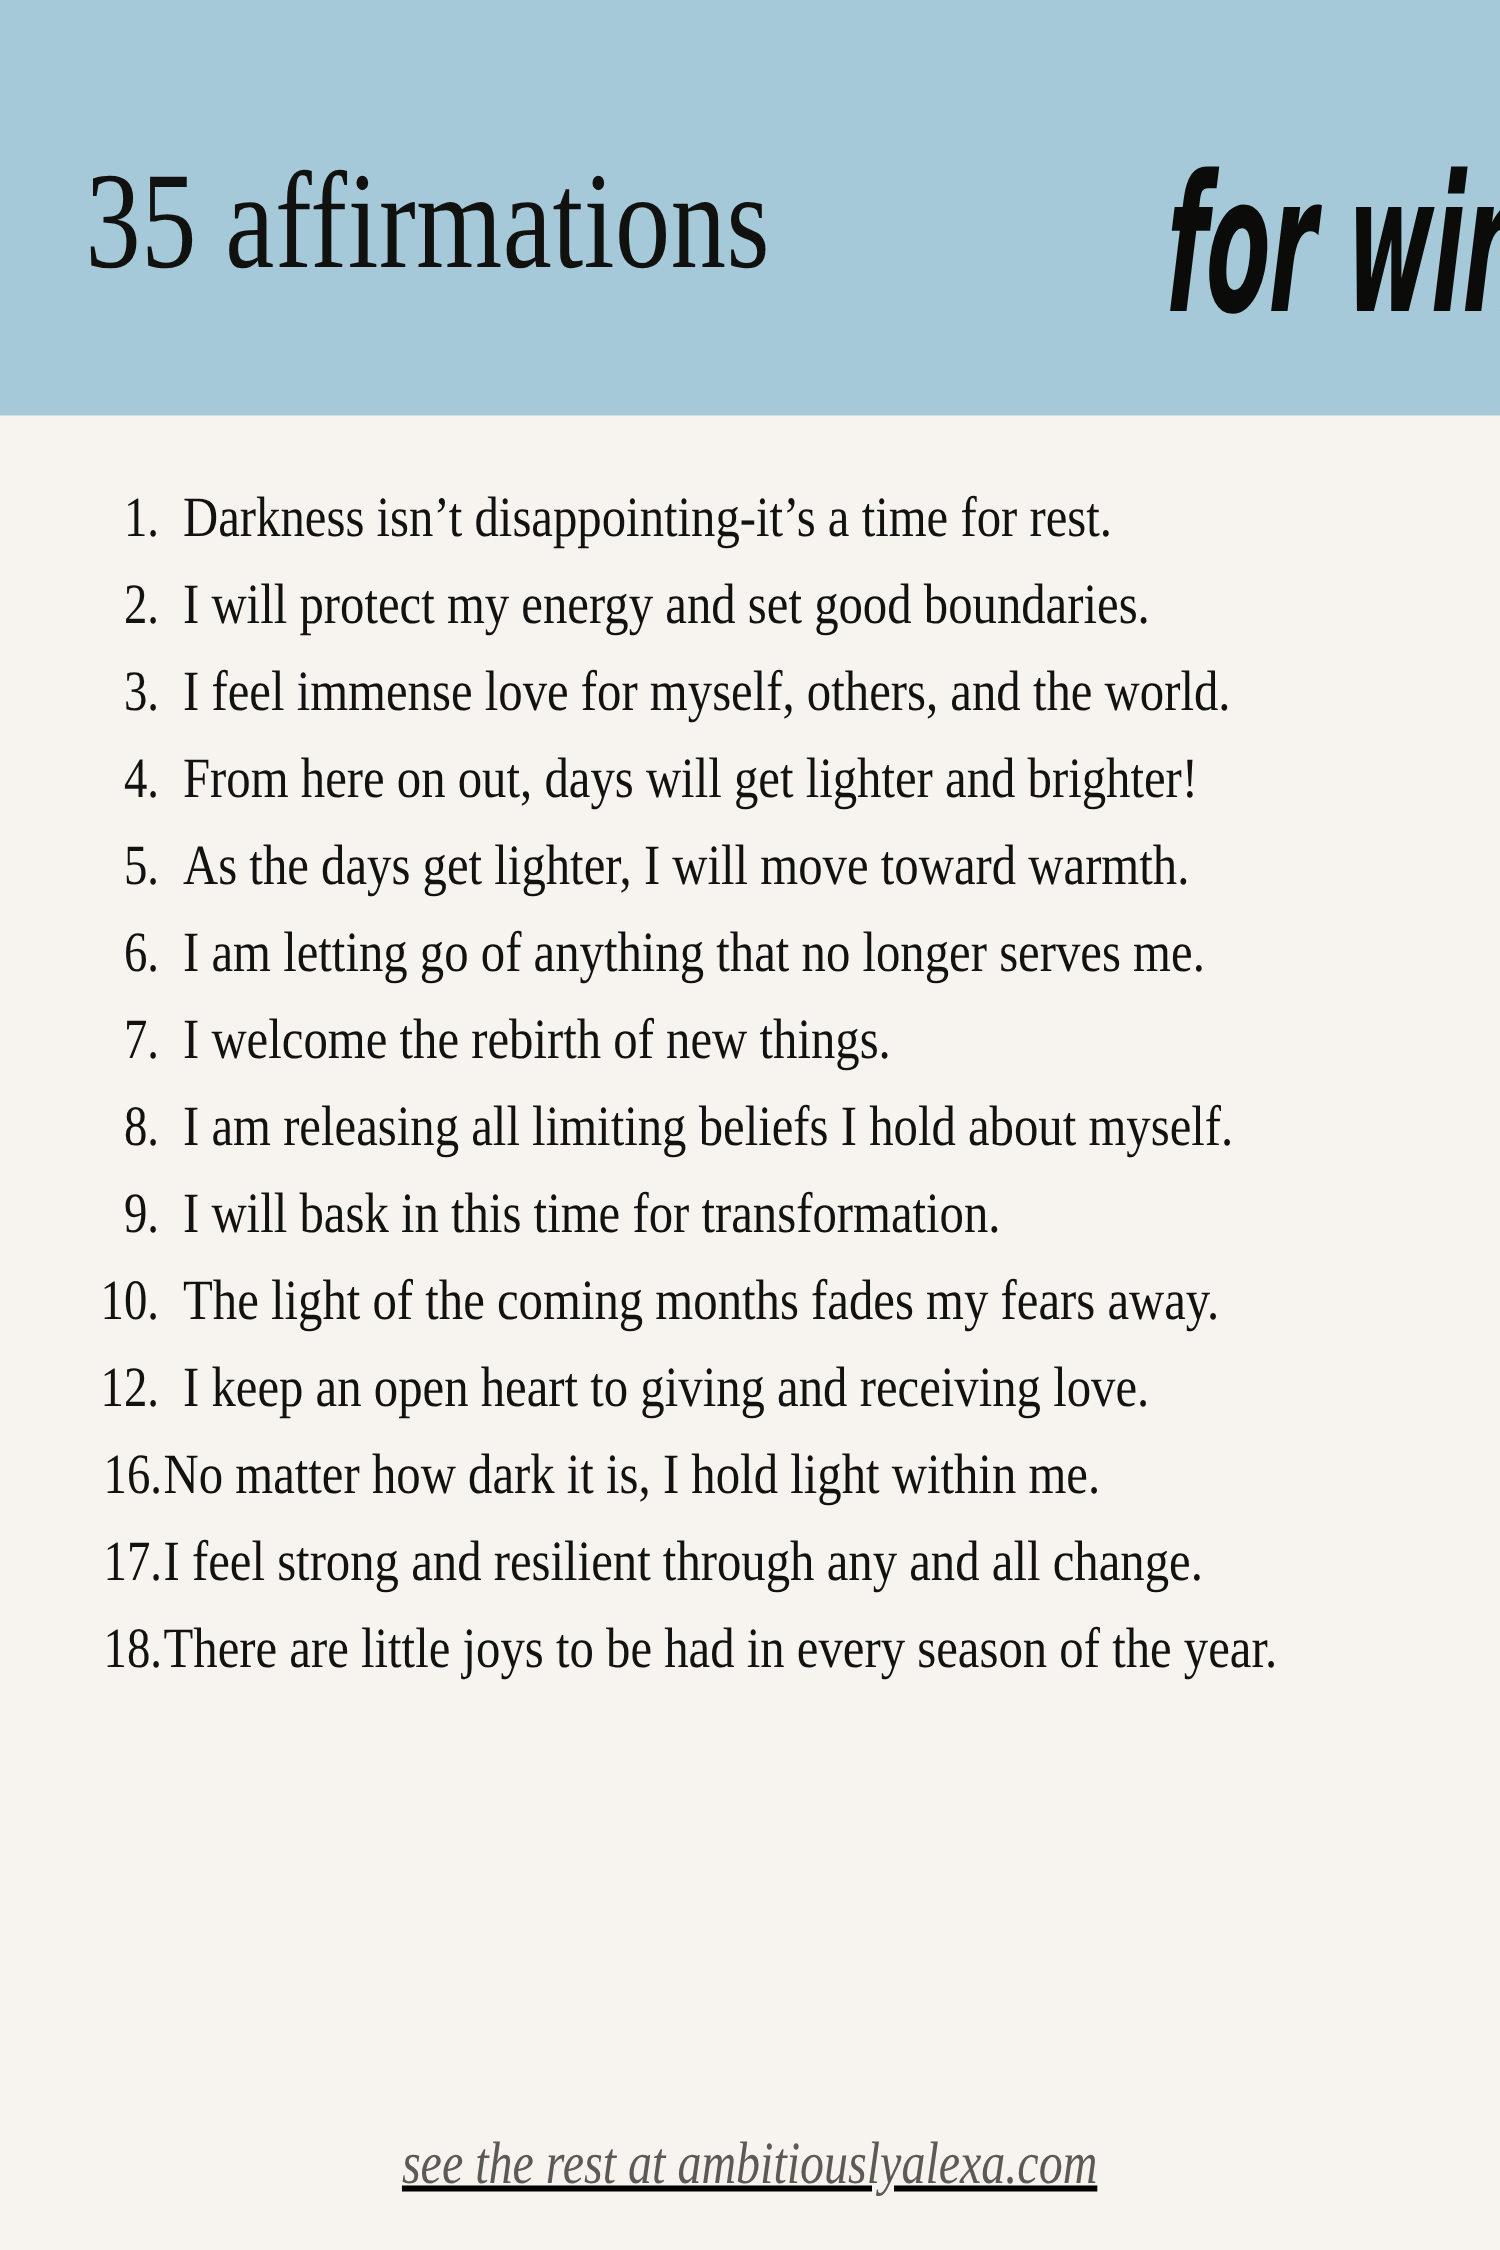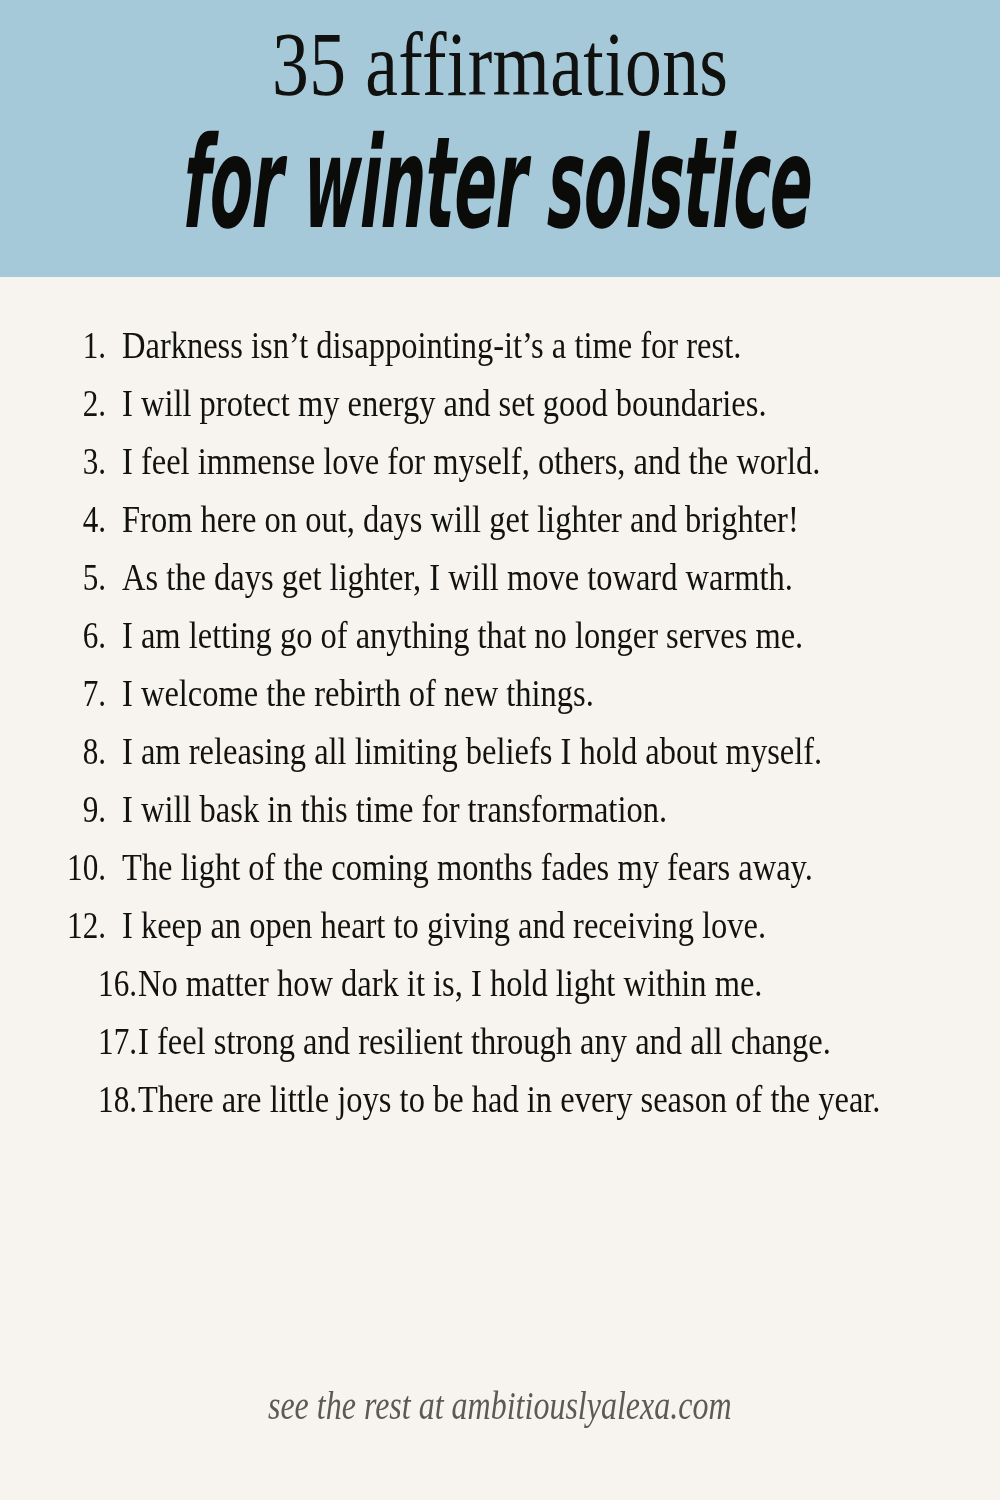--- a/index.html
+++ b/index.html
@@ -23,21 +23,21 @@
     display:flex;
     flex-direction:column;
   }
 
   
   .header-band {
     width:1000px;
     height:277px;
     background:#a6c9d9;
     display:flex;
-    flex-direction:column;
+    flex-direction:row;
     align-items:center;
     justify-content:flex-start;
     padding-top:18px;
     overflow:hidden;
   }
 
   .title-line1 {
     font-family:"Liberation Serif", serif;
     font-size:92px;
     line-height:1.02;
@@ -100,29 +100,30 @@
     color:#121210;
     white-space:nowrap;
     transform:scaleX(0.855);
     transform-origin:left center;
     display:inline-block;
   }
 
   
   li.affirmation.gap .txt { margin-left:16px; }
   
-  li.affirmation.tight { padding-left:36px;margin-left:29px; }
+  li.affirmation.tight { padding-left:36px; }
   li.affirmation.tight .txt { margin-left:1px; }
 
   
   .footer {
     height:118px;
     display:flex;
-    align-items:flex-start;
+    align-items:center;
     justify-content:center;
+    text-decoration:underline;
   }
 
   .footer-text {
     font-family:"Liberation Serif", serif;
     font-style:italic;
     font-size:40px;
     color:#5b5a57;
     transform:scaleX(0.80);
     transform-origin:center;
     white-space:nowrap;

